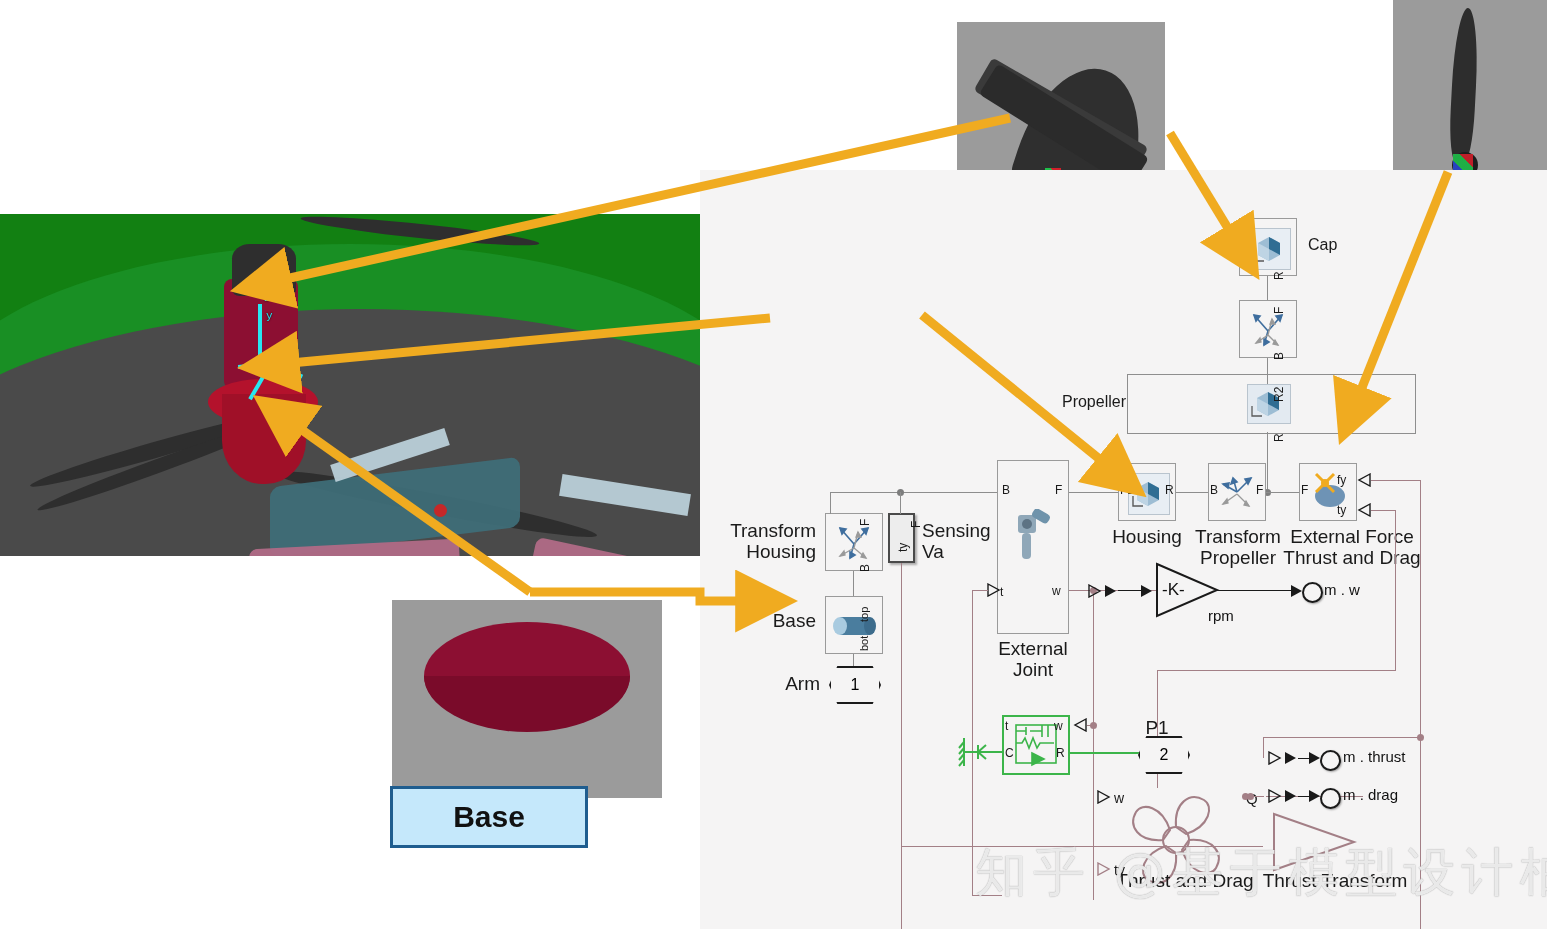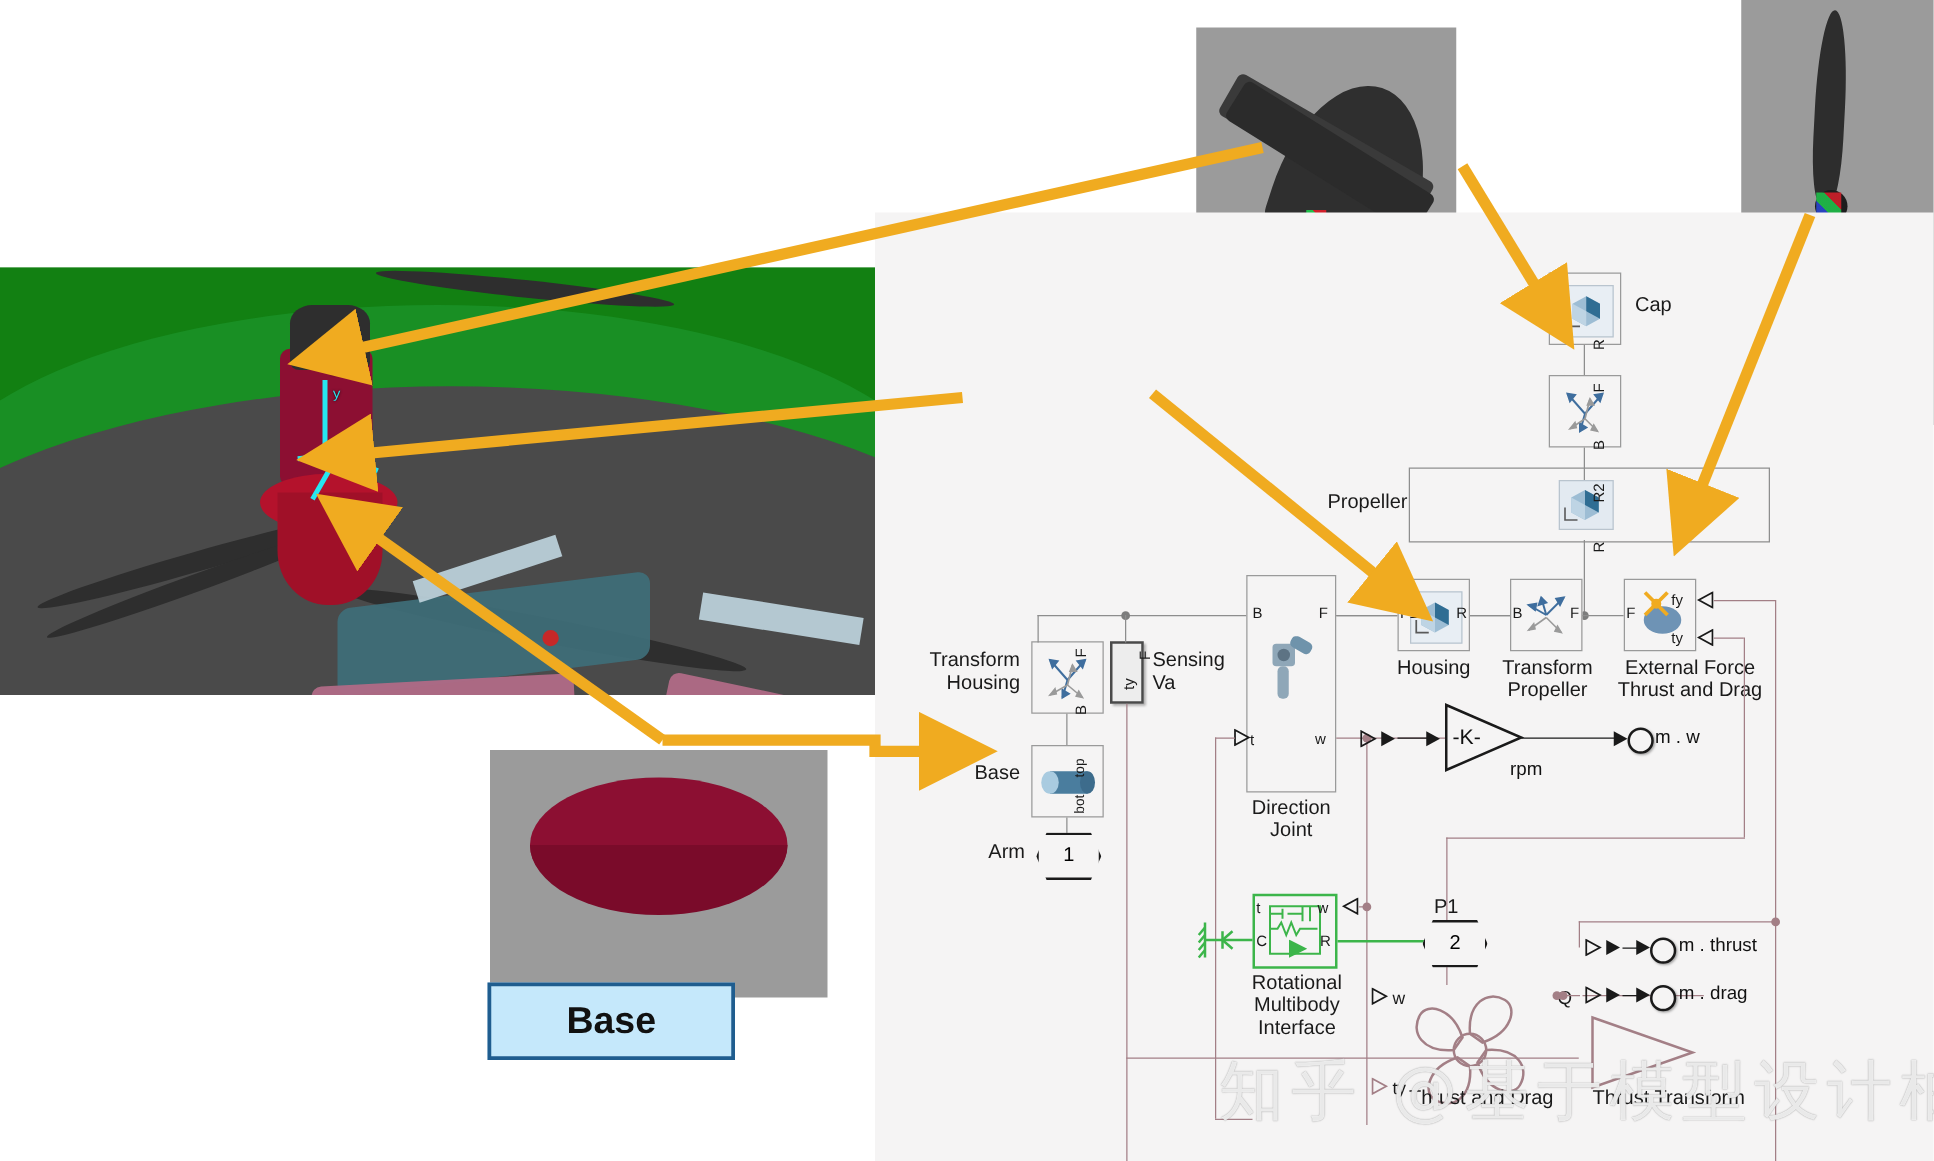--- a/index.html
+++ b/index.html
@@ -32,21 +32,21 @@
   .part-img{position:absolute;background:#9b9b9b;}
   .label-box{position:absolute;background:#c5e8fb;border:3px solid #1f5d8f;
              display:flex;align-items:center;justify-content:center;
              font-weight:bold;color:#111;}
 
   
   .arrow-svg{position:absolute;left:0;top:0;width:1547px;height:929px;pointer-events:none;}
 
   
   .blk{position:absolute;border:1px solid #9a9a9a;background:#f5f4f4;box-sizing:border-box;}
-  .blk-lbl{position:absolute;font-size:16px;color:#1a1a1a;text-align:center;line-height:1.12;
+  .blk-lbl{position:absolute;font-size:19px;color:#1a1a1a;text-align:center;line-height:1.12;
            white-space:pre-line;}
   .port-lbl{position:absolute;font-size:12px;color:#1a1a1a;}
   .port-lbl.rot{transform:rotate(-90deg);transform-origin:left top;}
   .wire{position:absolute;background:#8d8d8d;}
   .wire-ph{position:absolute;background:#a37f86;}
   .wire-blk{position:absolute;background:#1a1a1a;}
   .wire-grn{position:absolute;background:#3cb54a;}
   .node{position:absolute;width:7px;height:7px;border-radius:50%;background:#7d7d7d;}
   .node-ph{position:absolute;width:7px;height:7px;border-radius:50%;background:#a37f86;}
   .outport-circle{position:absolute;width:17px;height:17px;border-radius:50%;
@@ -263,21 +263,21 @@
       <rect x="6" y="6" width="18" height="18" rx="3" fill="#8fa7b8"></rect>
       <circle cx="15" cy="15" r="5" fill="#5d7384"></circle>
       <rect x="20" y="2" width="18" height="10" rx="4" fill="#6f93ab" transform="rotate(30 29 7)"></rect>
       <rect x="10" y="24" width="9" height="26" rx="4" fill="#8fa7b8"></rect>
     </svg>
   </div>
   <span class="port-lbl" style="left:302px;top:313px;">B</span>
   <span class="port-lbl" style="left:355px;top:313px;">F</span>
   <span class="port-lbl" style="left:300px;top:415px;">t</span>
   <span class="port-lbl" style="left:352px;top:414px;">w</span>
-  <span class="blk-lbl" style="left:285px;top:468px;width:96px;">Direction
+  <span class="blk-lbl" style="left:285px;top:468px;width:96px;">External
 Joint</span>
 
   <svg style="position:absolute;left:287px;top:413px;" width="14" height="14">
       <polygon points="1,1 12,7 1,13" fill="none" stroke="#1a1a1a" stroke-width="1.4"></polygon>
     </svg>
   <div class="wire-ph" style="left:272px;top:420px;width:16px;height:1px;"></div>
   <div class="wire-ph" style="left:272px;top:420px;width:1px;height:305px;"></div>
   <div class="wire-ph" style="left:272px;top:725px;width:30px;height:1px;"></div>
 
   <div class="wire" style="left:369px;top:322px;width:49px;height:1px;"></div>
@@ -384,23 +384,20 @@
         <path d="M38 8 L38 20 M44 8 L44 20"></path>
         <path d="M12 26 L18 26 L21 21 L25 31 L29 21 L33 31 L36 26 L50 26"></path>
         <polygon points="28,36 40,42 28,48" fill="#3cb54a"></polygon>
       </g>
     </svg>
   </div>
   <span class="port-lbl" style="left:305px;top:549px;">t</span>
   <span class="port-lbl" style="left:354px;top:549px;">w</span>
   <span class="port-lbl" style="left:305px;top:576px;">C</span>
   <span class="port-lbl" style="left:356px;top:576px;">R</span>
-  <span class="blk-lbl" style="left:280px;top:608px;width:115px;">Rotational
-Multibody
-Interface</span>
 
   <svg style="position:absolute;left:258px;top:566px;" width="46" height="34">
     <g stroke="#3cb54a" stroke-width="2" fill="none">
       <line x1="6" y1="2" x2="6" y2="30"></line>
       <line x1="6" y1="6" x2="1" y2="12"></line>
         <line x1="6" y1="12" x2="1" y2="18"></line>
       <line x1="6" y1="18" x2="1" y2="24"></line>
         <line x1="6" y1="24" x2="1" y2="30"></line>
       <line x1="6" y1="16" x2="44" y2="16"></line>
       <line x1="20" y1="9" x2="20" y2="23"></line>

